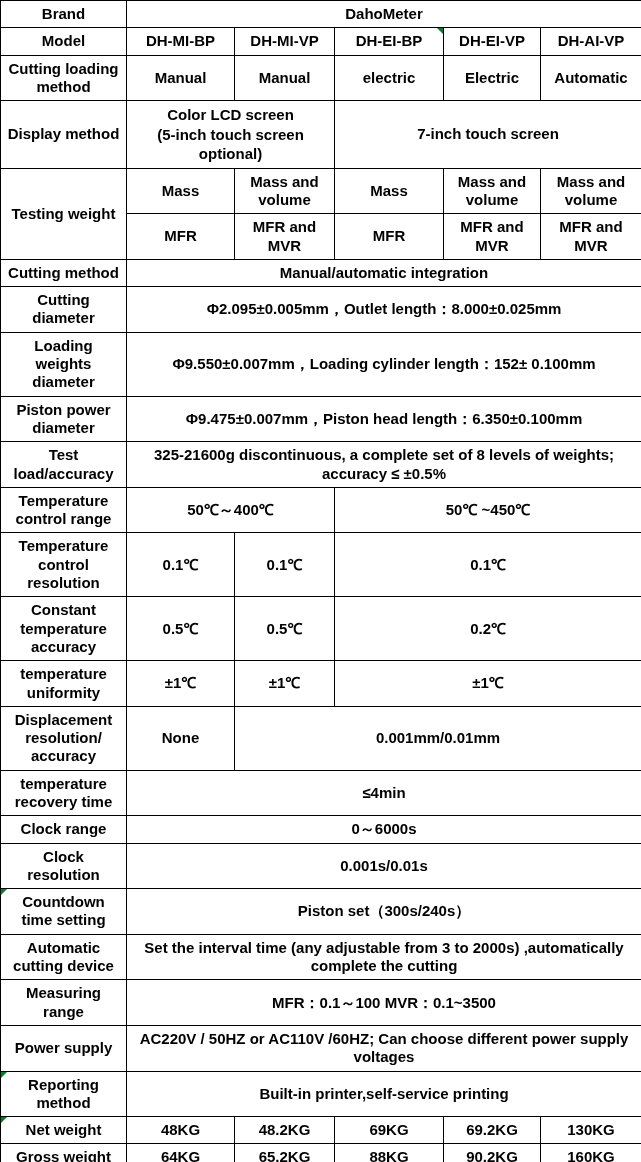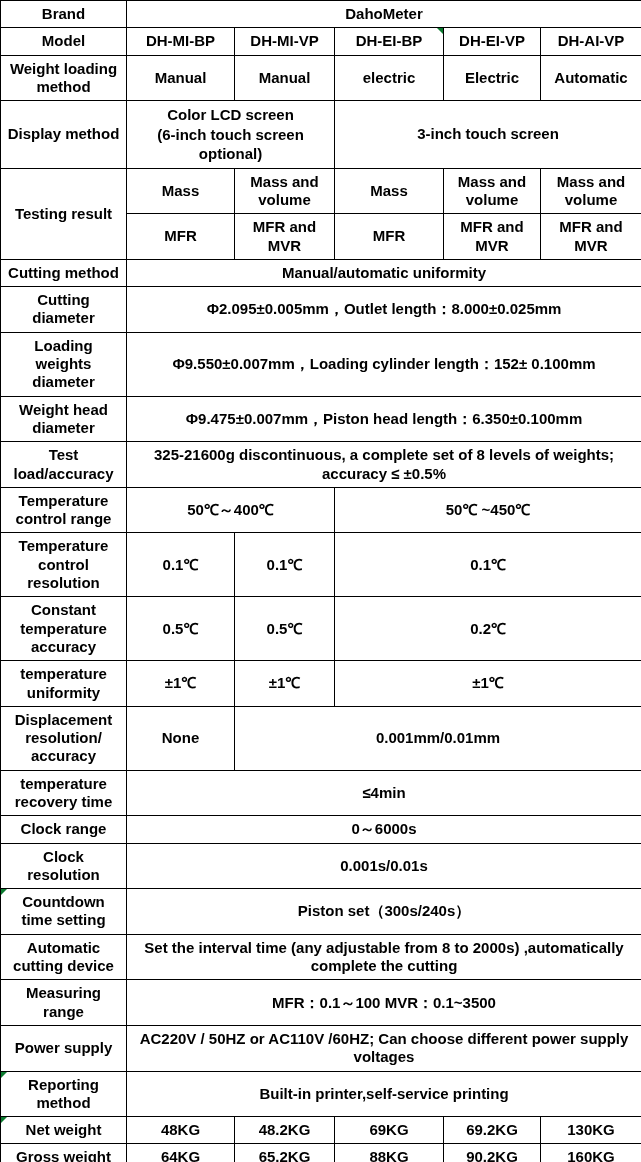--- a/index.html
+++ b/index.html
@@ -87,70 +87,70 @@
     <tr>
       <td class="lbl">Model</td>
       <td>DH-MI-BP</td>
       <td>DH-MI-VP</td>
       <td class="mark-tr">DH-EI-BP</td>
       <td>DH-EI-VP</td>
       <td>DH-AI-VP</td>
     </tr>
 
     <tr>
-      <td class="lbl">Weight loading method</td>
+      <td class="lbl">Cutting loading method</td>
       <td>Manual</td>
       <td>Manual</td>
       <td>electric</td>
       <td>Electric</td>
       <td>Automatic</td>
     </tr>
 
     <tr>
       <td class="lbl">Display method</td>
       <td colspan="2" class="two-line">
         <div>Color LCD screen</div>
-        <div>(6-inch touch screen optional)</div>
+        <div>(5-inch touch screen optional)</div>
       </td>
-      <td colspan="3">3-inch touch screen</td>
-    </tr>
-
-    <tr>
-      <td class="lbl" rowspan="2">Testing result</td>
+      <td colspan="3">7-inch touch screen</td>
+    </tr>
+
+    <tr>
+      <td class="lbl" rowspan="2">Testing weight</td>
       <td>Mass</td>
       <td>Mass and volume</td>
       <td>Mass</td>
       <td>Mass and volume</td>
       <td>Mass and volume</td>
     </tr>
     <tr>
       <td>MFR</td>
       <td>MFR and MVR</td>
       <td>MFR</td>
       <td>MFR and MVR</td>
       <td>MFR and MVR</td>
     </tr>
 
     <tr>
       <td class="lbl">Cutting method</td>
-      <td colspan="5">Manual/automatic uniformity</td>
+      <td colspan="5">Manual/automatic integration</td>
     </tr>
 
     <tr>
       <td class="lbl">Cutting diameter</td>
       <td colspan="5">Φ2.095±0.005mm，Outlet length：8.000±0.025mm</td>
     </tr>
 
     <tr>
       <td class="lbl">Loading weights diameter</td>
       <td colspan="5">Φ9.550±0.007mm，Loading cylinder length：152± 0.100mm</td>
     </tr>
 
     <tr>
-      <td class="lbl">Weight head diameter</td>
+      <td class="lbl">Piston power diameter</td>
       <td colspan="5">Φ9.475±0.007mm，Piston head length：6.350±0.100mm</td>
     </tr>
 
     <tr>
       <td class="lbl">Test load/accuracy</td>
       <td colspan="5">325-21600g discontinuous, a complete set of 8 levels of weights; accuracy ≤ ±0.5%</td>
     </tr>
 
     <tr>
       <td class="lbl">Temperature control range</td>
@@ -200,21 +200,21 @@
       <td colspan="5">0.001s/0.01s</td>
     </tr>
 
     <tr>
       <td class="lbl mark-tl">Countdown time setting</td>
       <td colspan="5">Piston set（300s/240s）</td>
     </tr>
 
     <tr>
       <td class="lbl">Automatic cutting device</td>
-      <td colspan="5">Set the interval time (any adjustable from 8 to 2000s) ,automatically complete the cutting</td>
+      <td colspan="5">Set the interval time (any adjustable from 3 to 2000s) ,automatically complete the cutting</td>
     </tr>
 
     <tr>
       <td class="lbl">Measuring range</td>
       <td colspan="5">MFR：0.1～100  MVR：0.1~3500</td>
     </tr>
 
     <tr>
       <td class="lbl">Power supply</td>
       <td colspan="5">AC220V / 50HZ or AC110V /60HZ; Can choose different power supply voltages</td>

